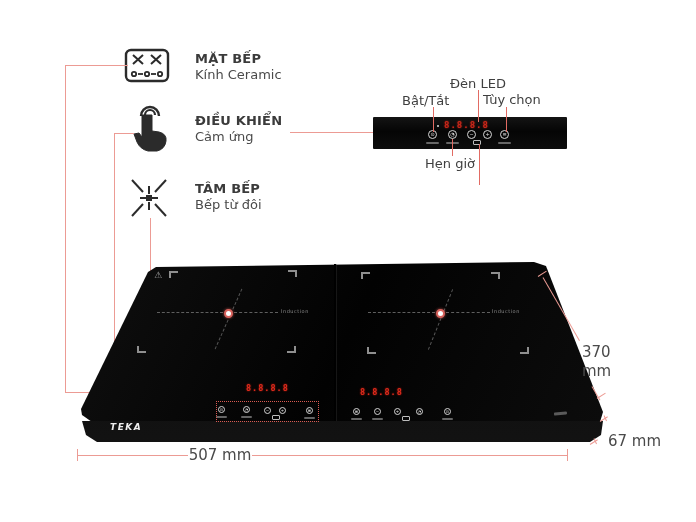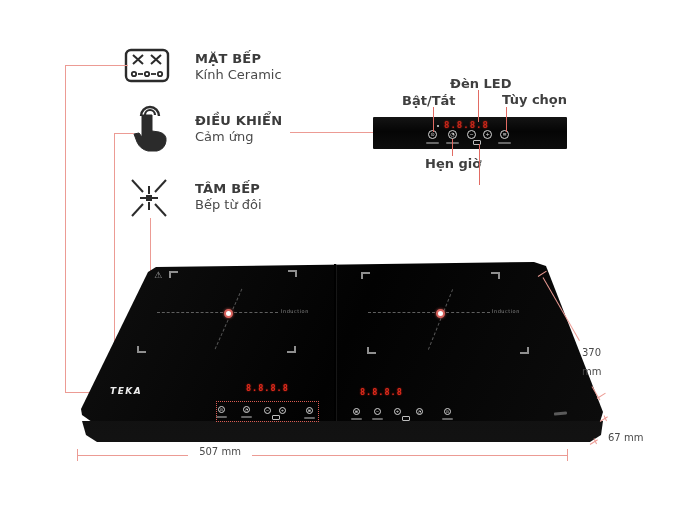--- a/index.html
+++ b/index.html
@@ -9,23 +9,23 @@
   
   .f-title{font-size:13px;font-weight:bold;color:#3b3b3b;letter-spacing:.2px;}
   .f-sub{font-size:13px;color:#4a4a4a;}
   
   .ln{position:absolute;background:#ec9b94;}
   .ln2{position:absolute;background:#e26b63;}
   .dot{position:absolute;width:9px;height:9px;border-radius:50%;background:#fff;
        border:2px solid #d8625c;box-sizing:border-box;box-shadow:0 0 3px rgba(216,98,92,.8);}
   .dot.small{width:7px;height:7px;border-width:2px;}
   
-  .call{position:absolute;font-size:13px;color:#3f3f3f;white-space:nowrap;font-weight:bold;}
-  
-  .dim{position:absolute;font-size:10px;color:#4a4a4a;white-space:nowrap;}
+  .call{position:absolute;font-size:13px;color:#3f3f3f;white-space:nowrap;}
+  
+  .dim{position:absolute;font-size:15px;color:#4a4a4a;white-space:nowrap;}
   .tick{position:absolute;height:1px;background:#ec9b94;transform-origin:left center;}
   
   .glass{position:absolute;inset:0;background:linear-gradient(115deg,#191919 0%,#0c0c0c 30%,#020202 55%,#0a0a0a 80%,#101010 100%);
          clip-path:polygon(156px 267px,534px 262px,546px 266px,603px 412px,600px 422px,92px 422px,82px 415px,81px 409px,148px 272px);}
   .base{position:absolute;inset:0;background:linear-gradient(180deg,#1c1c1c 0%,#0a0a0a 40%,#151515 100%);
         clip-path:polygon(82px 421px,603px 421px,601px 435px,590px 442px,97px 442px,86px 435px);}
   .seam{position:absolute;left:334px;top:264px;width:2px;height:157px;background:#000;box-shadow:1px 0 0 rgba(60,60,60,.35);}
   .bracket{position:absolute;width:9px;height:7px;box-sizing:border-box;}
   .b-tl{border-top:2px solid #8f8f8f;border-left:2px solid #8f8f8f;}
   .b-tr{border-top:2px solid #8f8f8f;border-right:2px solid #8f8f8f;}
@@ -125,21 +125,21 @@
     <div class="circ s" style="left:110px;top:13px">+</div>
     <div class="circ s" style="left:127px;top:13px">≡</div>
     <div class="mini" style="left:100px;top:23px"></div>
     <div class="lblbar" style="left:53px;top:25px;width:13px"></div>
     <div class="lblbar" style="left:73px;top:25px;width:13px"></div>
     <div class="lblbar" style="left:125px;top:25px;width:13px"></div>
   </div>
 
   <div class="call" style="left:402px;top:93px">Bật/Tắt</div>
   <div class="call" style="left:450px;top:76px">Đèn LED</div>
-  <div class="call" style="left:502px;top:92px">Tùy chọn</div>
+  <div class="call" style="left:483px;top:92px">Tùy chọn</div>
   <div class="call" style="left:425px;top:156px">Hẹn giờ</div>
 
   <div class="ln2" style="left:433px;top:107px;width:1px;height:25px"></div>
   <div class="ln2" style="left:478px;top:90px;width:1px;height:32px"></div>
   <div class="ln2" style="left:506px;top:107px;width:1px;height:25px"></div>
   <div class="ln2" style="left:452px;top:139px;width:1px;height:17px"></div>
   <div class="ln2" style="left:479px;top:144px;width:1px;height:41px"></div>
 
   <div class="glass"></div>
   <div class="base"></div>
@@ -161,21 +161,21 @@
   <div class="dashv" style="left:228px;top:286px;height:66px;transform:rotate(24deg)"></div>
   <div class="dashh" style="left:368px;top:312px;width:67px"></div>
   <div class="dashh" style="left:446px;top:312px;width:44px"></div>
   <div class="dashv" style="left:440px;top:287px;height:65px;transform:rotate(22deg)"></div>
   <div class="ind" style="left:281px;top:308px">Induction</div>
   <div class="ind" style="left:492px;top:308px">Induction</div>
 
   <div class="dot" style="left:224px;top:309px"></div>
   <div class="dot" style="left:436px;top:309px"></div>
 
-  <div class="brand" style="left:110px;top:386px">TEKA</div>
+  <div class="brand" style="left:110px;top:422px">TEKA</div>
 
   <div class="led" style="left:246px;top:383px;font-size:8.5px">8.8.8.8</div>
   <div class="circ p" style="left:218px;top:406px">⊙</div>
   <div class="circ p" style="left:243px;top:406px">◔</div>
   <div class="circ p" style="left:264px;top:407px">−</div>
   <div class="circ p" style="left:279px;top:407px">+</div>
   <div class="circ p" style="left:306px;top:407px">≡</div>
   <div class="mini" style="left:272px;top:415px"></div>
   <div class="lblbar" style="left:216px;top:416px;width:11px"></div>
   <div class="lblbar" style="left:241px;top:416px;width:11px"></div>

